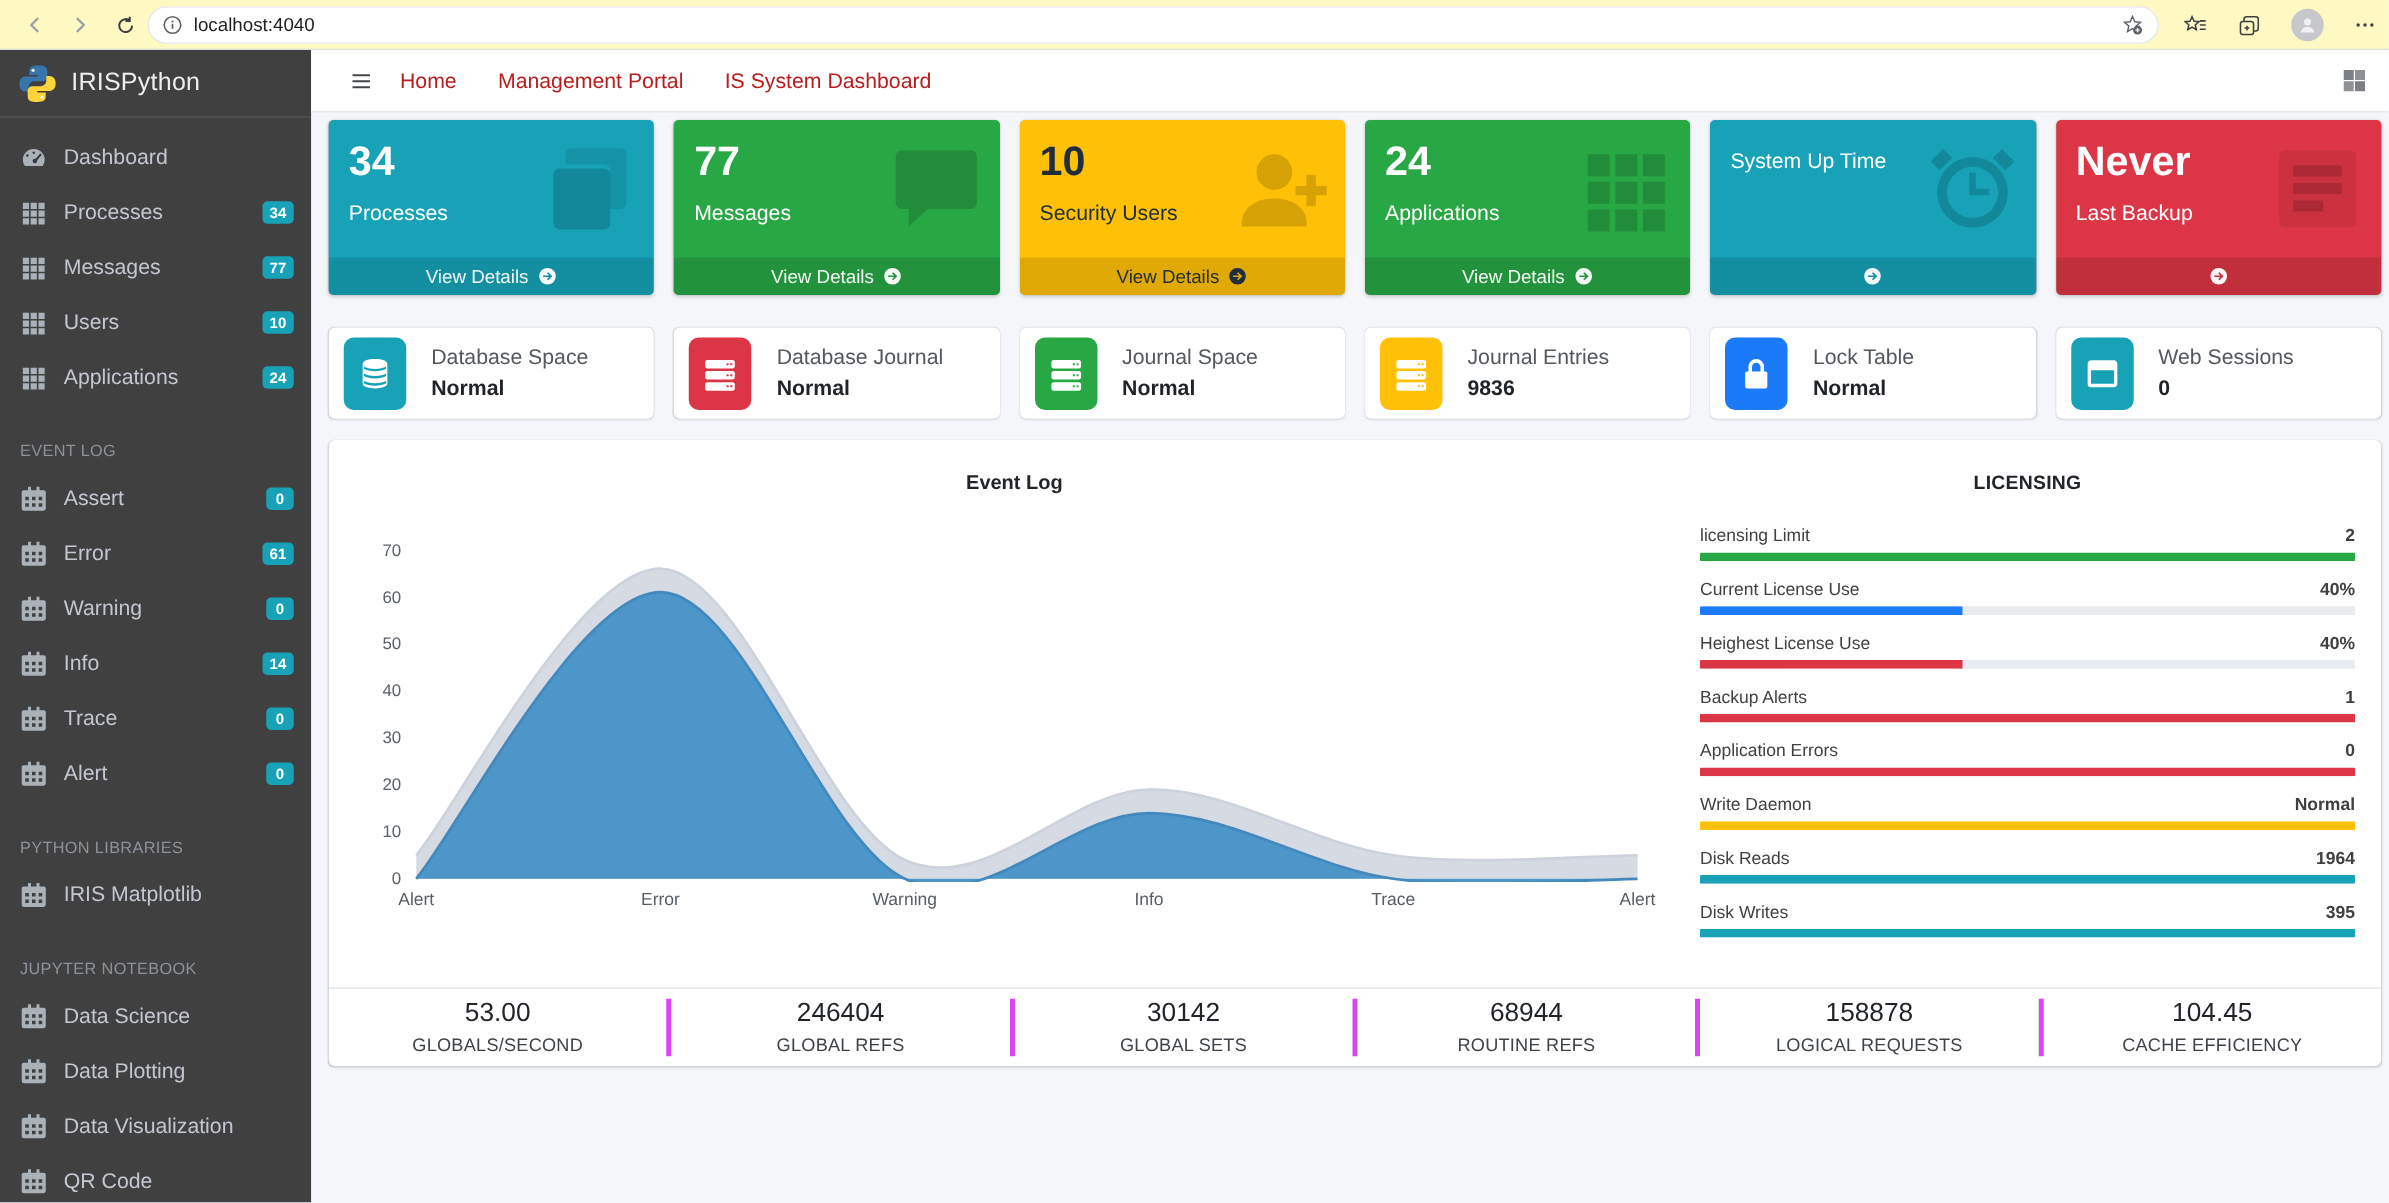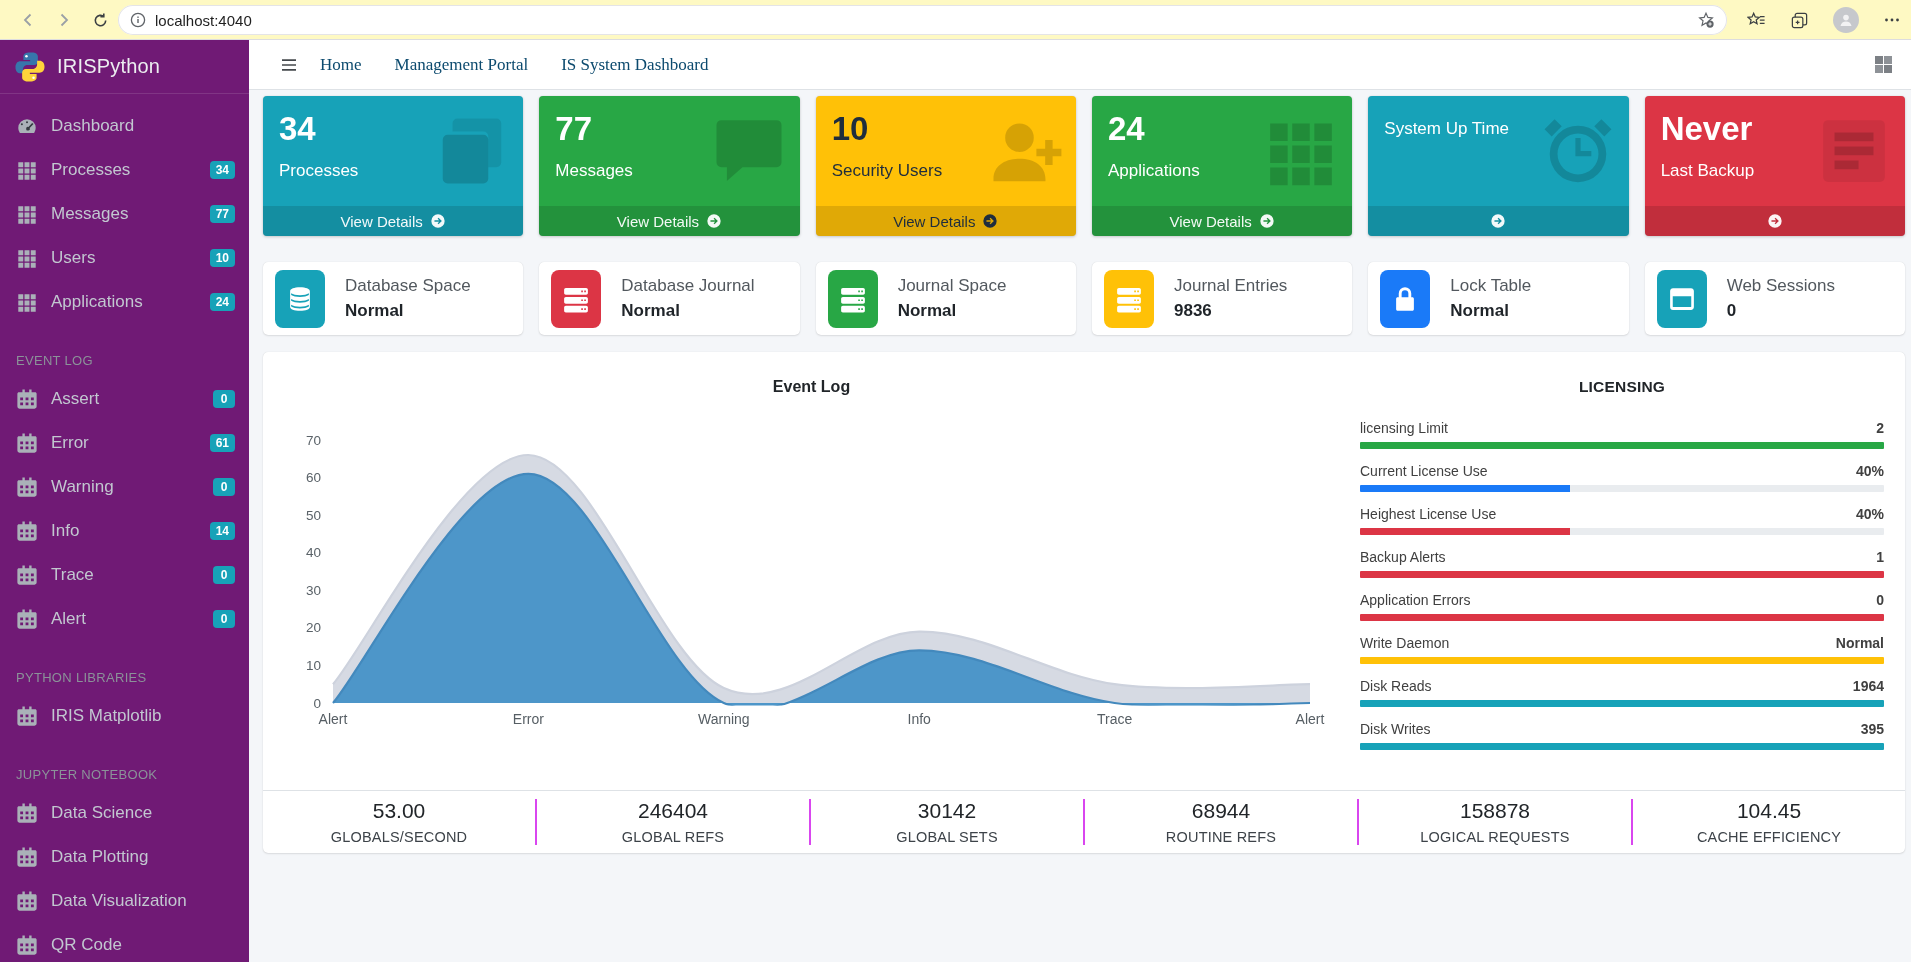--- a/index.html
+++ b/index.html
@@ -7,37 +7,37 @@
   
   .browser-bar{position:absolute;top:0;left:0;width:1911px;height:40px;background:#fef9c3;
     border-bottom:1px solid #dcdcdf;box-sizing:border-box;}
   .bnav{position:absolute;top:8px;width:24px;height:24px;display:flex;align-items:center;justify-content:center;cursor:pointer;}
   .url-bar{position:absolute;left:118px;top:5px;width:1609px;height:30px;background:#fff;border-radius:15px;
     box-shadow:inset 0 0 0 1px #e4e4e7;display:flex;align-items:center;padding:0 12px;box-sizing:border-box;cursor:text;}
   .url-text{font-size:15px;color:#1f1f1f;margin-left:9px;}
   .br-right{position:absolute;right:10px;top:0;height:40px;display:flex;align-items:center;gap:24px;}
   .avatar{width:26px;height:26px;border-radius:50%;background:#c6c8cc;display:flex;align-items:center;justify-content:center;cursor:pointer;}
   
-  .sidebar{position:absolute;top:40px;left:0;width:249px;height:922px;background:#701a75;overflow:hidden;}
+  .sidebar{position:absolute;top:40px;left:0;width:249px;height:922px;background:#404040;overflow:hidden;}
   .brand{height:53px;display:flex;align-items:center;padding-left:13px;border-bottom:1px solid rgba(255,255,255,.12);cursor:pointer;}
   .brand-logo{width:34px;height:34px;margin-right:10px;flex:0 0 auto;}
   .brand-text{color:#eceef0;font-size:20px;letter-spacing:.2px;}
   .side-menu{padding-top:10px;}
   .nav-item{display:flex;align-items:center;height:44px;padding:0 14px 0 16px;color:#c2c7d0;font-size:17px;cursor:pointer;}
   .nav-icon{width:22px;height:22px;margin-right:13px;display:inline-flex;color:#aab1b8;flex:0 0 auto;}
   .nav-icon svg{width:22px;height:22px;}
   .nav-badge{margin-left:auto;background:#17a2b8;color:#fff;font-size:12px;font-weight:bold;
     padding:2px 6px;border-radius:4px;min-width:10px;text-align:center;}
   .nav-header{color:#8b9299;font-size:13px;padding:29px 16px 9px;letter-spacing:.3px;}
   
   .main{position:absolute;left:249px;top:40px;width:1662px;height:922px;background:#f4f6f9;}
   .topbar{height:50px;background:#fff;border-bottom:1px solid #dee2e6;box-sizing:border-box;
     display:flex;align-items:center;padding:0 18px 0 30px;}
   .hamburger{margin-right:21px;cursor:pointer;display:flex;}
-  .topnav-link{color:#0c4a6e;font-size:17px;margin-right:33px;cursor:pointer;white-space:nowrap;font-family:Liberation Serif, serif;}
+  .topnav-link{color:#b91c1c;font-size:17px;margin-right:33px;cursor:pointer;white-space:nowrap;}
   .topbar-grid{margin-left:auto;cursor:pointer;display:flex;}
   
   .stat-row{position:absolute;top:56px;left:14px;width:1642px;display:flex;gap:16px;}
   .stat-card{flex:1;height:140px;border-radius:4px;overflow:hidden;position:relative;color:#fff;
     box-shadow:0 0 1px rgba(0,0,0,.15),0 1px 3px rgba(0,0,0,.18);}
   .stat-body{height:110px;padding:10px 16px 0;box-sizing:border-box;position:relative;}
   .stat-value{font-size:33px;font-weight:bold;margin:4px 0 0;line-height:1.15;}
   .stat-label{font-size:17px;margin-top:13px;}
   .stat-icon{position:absolute;right:12px;top:16px;width:78px;height:78px;color:rgba(0,0,0,.16);}
   .stat-icon svg{width:78px;height:78px;}
@@ -64,21 +64,21 @@
   .lic-title{margin-top:26px;text-align:center;font-weight:bold;font-size:15.5px;color:#212529;letter-spacing:.2px;}
   .lic-rows{margin-top:22px;}
   .lic-row{margin-bottom:12px;}
   .lic-line{display:flex;justify-content:space-between;font-size:14px;color:#404040;margin-bottom:4px;line-height:20px;}
   .lic-value{font-weight:bold;}
   .lic-bar{height:7px;background:#e9ecef;border-radius:1px;overflow:hidden;}
   .lic-fill{height:100%;display:block;}
   
   .panel-stats{height:62px;border-top:1px solid #dee2e6;display:flex;align-items:center;box-sizing:border-box;}
   .pstat{flex:1;height:46px;display:flex;flex-direction:column;justify-content:center;text-align:center;}
-  .pstat + .pstat{border-left:2px solid #d946ef;}
+  .pstat + .pstat{border-left:4px solid #d946ef;}
   .pstat-value{font-size:21px;font-weight:normal;color:#212529;}
   .pstat-label{font-size:14.5px;color:#3d4349;margin-top:6px;letter-spacing:.2px;}
 </style>
 </head>
 <body>
 
 <div class="browser-bar">
   <div class="bnav" style="left:16px">
     <svg width="18" height="18" viewBox="0 0 18 18">
         <path d="M11.5 3.5 6 9l5.5 5.5" fill="none" stroke="#9aa0a6" stroke-width="1.8"></path>

